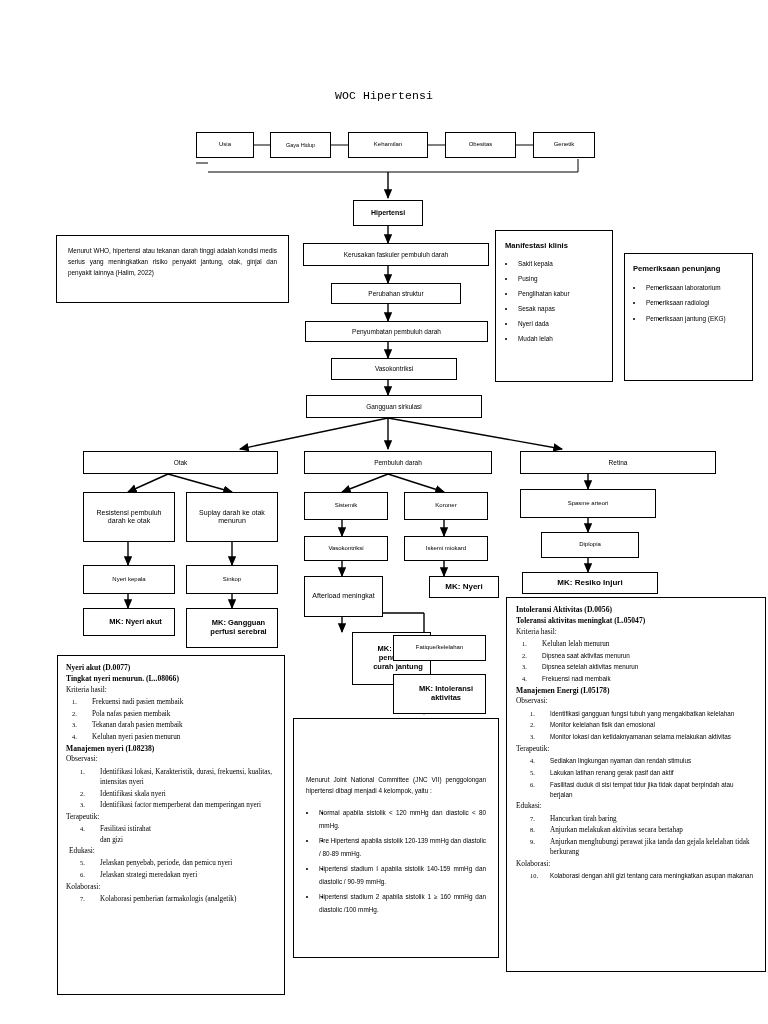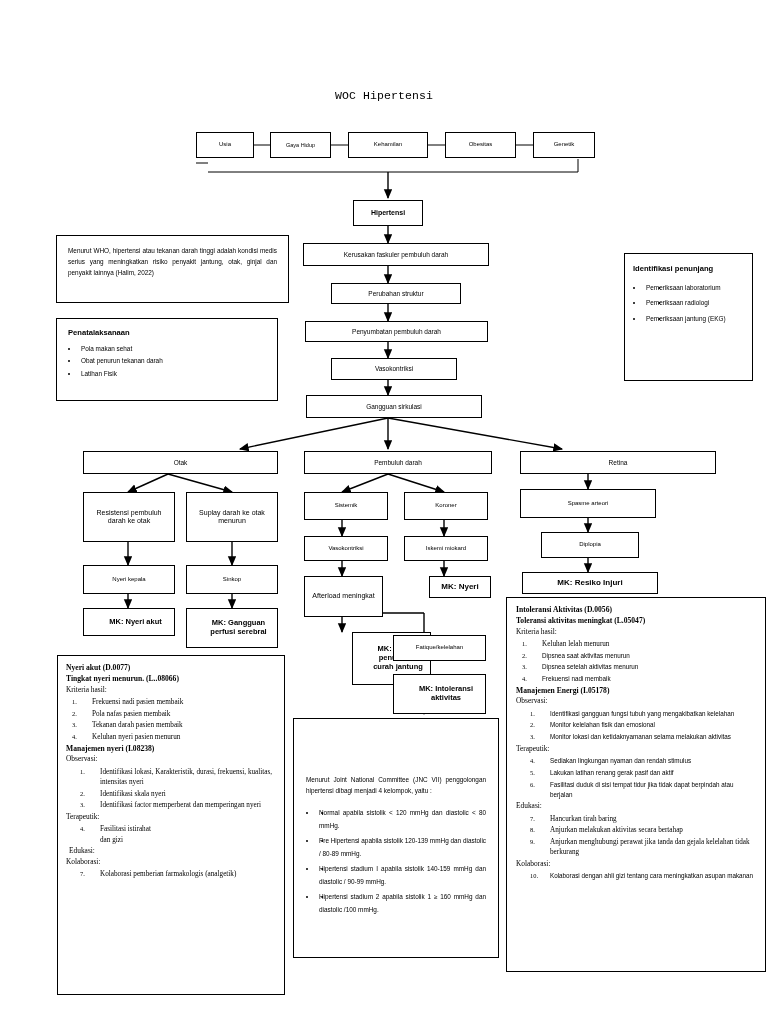--- a/index.html
+++ b/index.html
@@ -177,35 +177,38 @@
   <div class="box t65" style="left:306px;top:395px;width:176px;height:23px;">
     <span>Gangguan sirkulasi</span>
   </div>
 
   <div class="panel" style="left:56px;top:235px;width:233px;height:68px;">
     <div class="pad" style="padding:9px 11px;">
       <p>Menurut WHO, hipertensi atau tekanan darah tinggi adalah kondisi medis serius yang meningkatkan risiko penyakit jantung, otak, ginjal dan penyakit lainnya (Halim, 2022)</p>
     </div>
   </div>
 
-  <div class="panel" style="left:56px;top:318px;width:222px;height:83px;">
-    <div class="pad" style="padding:9px 11px;">
-      <h4>Penatalaksanaan</h4>
-      <ul>
-        <li>Pola makan sehat</li>
-        <li>Obat penurun tekanan darah</li>
-        <li>Latihan Fisik</li>
+
+  <div class="panel" style="left:495px;top:230px;width:118px;height:152px;">
+    <div class="pad" style="padding:10px 9px;">
+      <h4>Manifestasi klinis</h4>
+      <ul class="wide">
+        <li>Sakit kepala</li>
+        <li>Pusing</li>
+        <li>Penglihatan kabur</li>
+        <li>Sesak napas</li>
+        <li>Nyeri dada</li>
+        <li>Mudah lelah</li>
       </ul>
     </div>
   </div>
-
 
   <div class="panel" style="left:624px;top:253px;width:129px;height:128px;">
     <div class="pad" style="padding:10px 8px;">
-      <h4 style="margin-bottom:9px;">Identifikasi penunjang</h4>
+      <h4 style="margin-bottom:9px;">Pemeriksaan penunjang</h4>
       <ul class="ind-bullets">
         <li>Pemeriksaan laboratorium</li>
         <li>Pemeriksaan radiologi</li>
         <li>Pemeriksaan  jantung (EKG)</li>
       </ul>
     </div>
   </div>
 
   <div class="box t65" style="left:83px;top:451px;width:195px;height:23px;">
     <span>Otak</span>
@@ -249,21 +252,21 @@
   <div class="box b t75" style="left:304px;top:632px;width:79px;height:53px;margin-left:48px;">
     <span>MK: Resiko penurunan curah jantung</span>
   </div>
 
   <div class="box t6" style="left:404px;top:492px;width:84px;height:28px;">
     <span>Koroner</span>
   </div>
   <div class="box t6" style="left:404px;top:536px;width:84px;height:25px;">
     <span>Iskemi miokard</span>
   </div>
-  <div class="box b t8" style="left:429px;top:576px;width:62px;height:22px;">
+  <div class="box b t8" style="left:429px;top:576px;width:70px;height:22px;">
     <span>MK: Nyeri</span>
   </div>
 
   <div class="box t6" style="left:393px;top:635px;width:93px;height:26px;">
     <span>Fatique/kelelahan</span>
   </div>
   <div class="box b t75" style="left:393px;top:674px;width:93px;height:40px;">
     <span>MK: Intoleransi aktivitas</span>
   </div>
 
@@ -296,20 +299,24 @@
         <li class="ind"><span class="n">2.</span><span>Identifikasi skala nyeri</span></li>
         <li class="ind"><span class="n">3.</span><span>Identifikasi factor memperberat dan memperingan nyeri</span></li>
       </ol>
 
       <div class="sub">Terapeutik:</div>
       <ol>
         <li class="ind" style="width:60px;"><span class="n">4.</span><span>Fasilitasi istirahat dan gizi</span></li>
       </ol>
 
       <div class="sub" style="padding-left:3px;">Edukasi:</div>
+      <ol>
+        <li class="ind"><span class="n">5.</span><span>Jelaskan penyebab, periode, dan pemicu nyeri</span></li>
+        <li class="ind"><span class="n">6.</span><span>Jelaskan strategi meredakan nyeri</span></li>
+      </ol>
 
       <div class="sub">Kolaborasi:</div>
       <ol>
         <li class="ind"><span class="n">7.</span><span>Kolaborasi pemberian farmakologis (analgetik)</span></li>
       </ol>
     </div>
   </div>
 
   <div class="panel" style="left:293px;top:718px;width:206px;height:240px;">
     <div style="padding:55px 12px 0 12px;">

